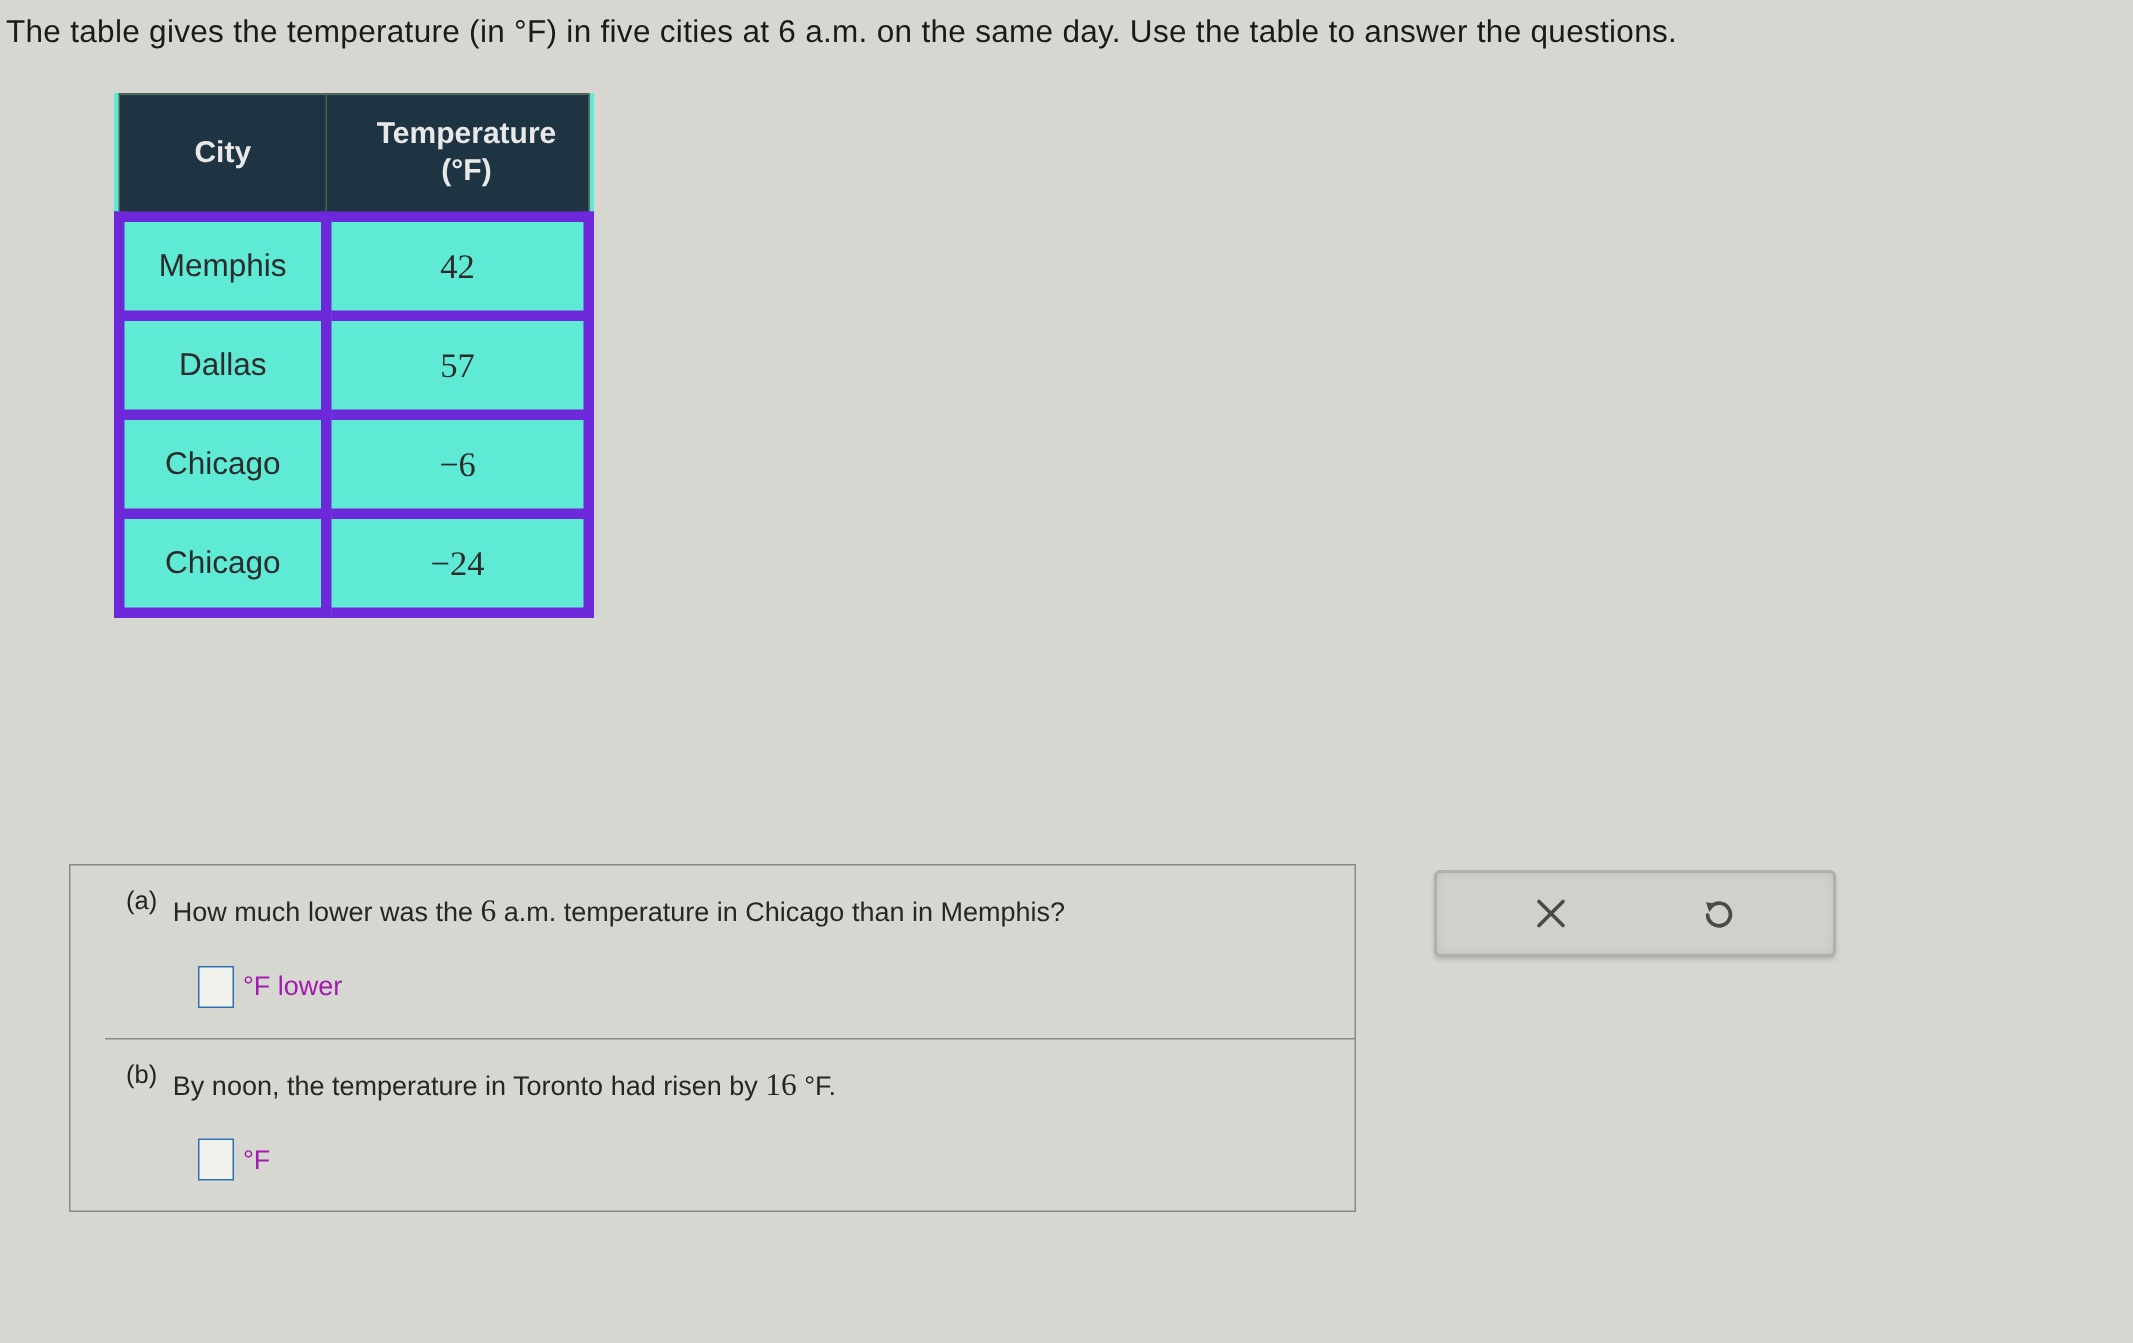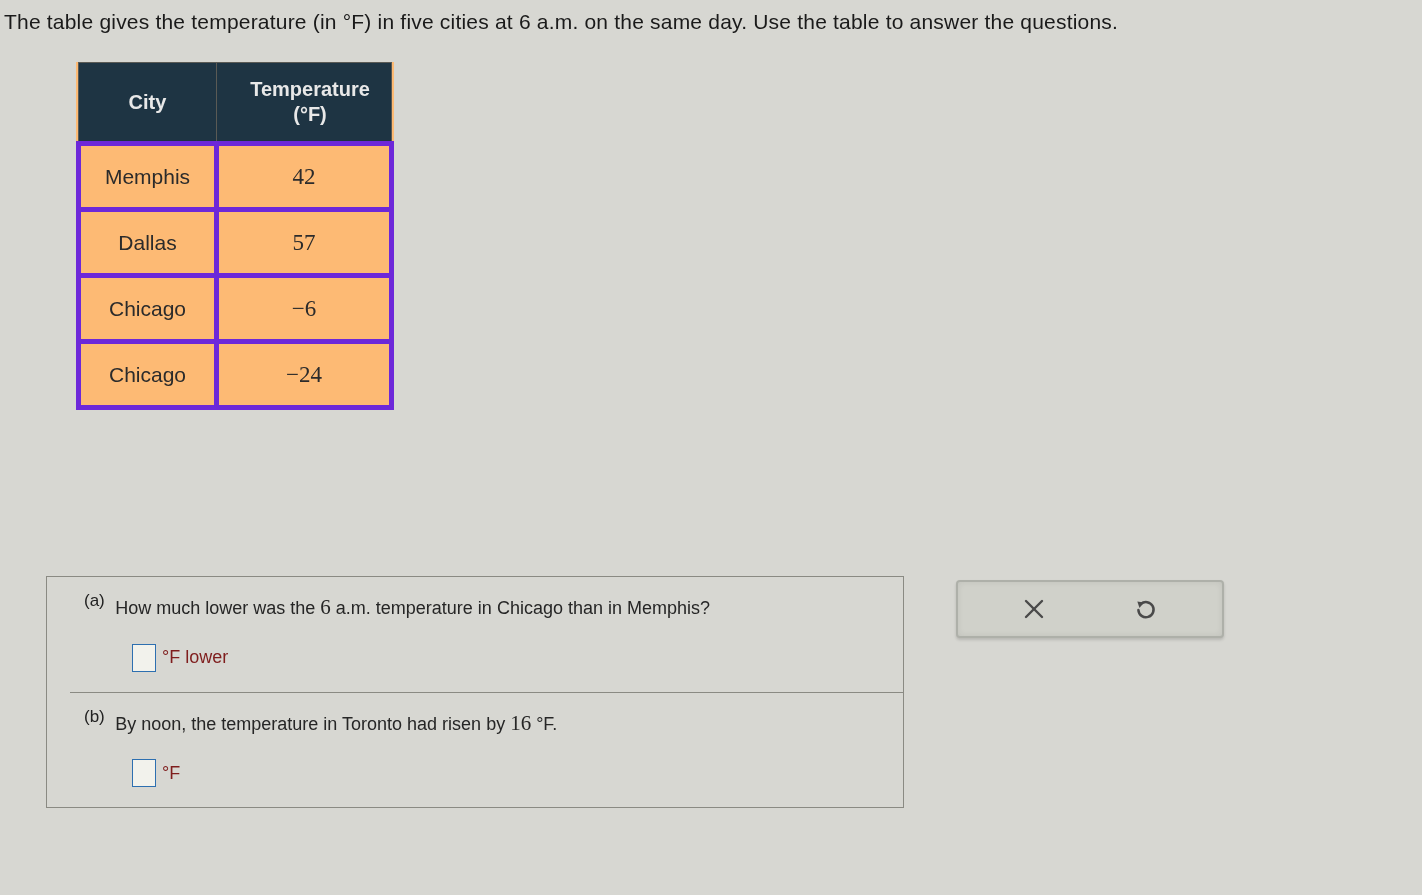--- a/index.html
+++ b/index.html
@@ -14,33 +14,33 @@
   }
   .intro {
     font-size: 21px;
     color: #1a1a1a;
     padding: 10px 0 0 4px;
     letter-spacing: 0.2px;
   }
   .data-table {
     border-collapse: collapse;
     margin: 28px 0 0 76px;
-    background: #fdba74;
+    background: #5eead4;
   }
   .data-table th {
     background: #1e3443;
     color: #e8e8e8;
     font-weight: bold;
     font-size: 20px;
     padding: 14px 14px;
     border: 1px solid #5a5a55;
     text-align: center;
   }
   .data-table td {
-    border: 5px solid #6d28d9;
+    border: 7px solid #6d28d9;
     font-size: 21px;
     color: #2b2b2b;
     height: 66px;
     text-align: center;
     font-family: Georgia, "Times New Roman", serif;
   }
   .data-table td:first-child {
     font-family: Verdana, Geneva, sans-serif;
     padding: 0 18px;
     width: 138px;
@@ -90,21 +90,21 @@
   .num-input {
     width: 24px;
     height: 28px;
     border: 1.5px solid #2d6fb0;
     background: #f2f2ec;
     font-size: 16px;
     text-align: center;
   }
   .unit-text {
     font-size: 18px;
-    color: #7f1d1d;
+    color: #a21caf;
   }
   .serif-num {
     font-family: "Times New Roman", serif;
     font-size: 21px;
   }
 
   .toolbox {
     position: absolute;
     left: 956px;
     top: 580px;

